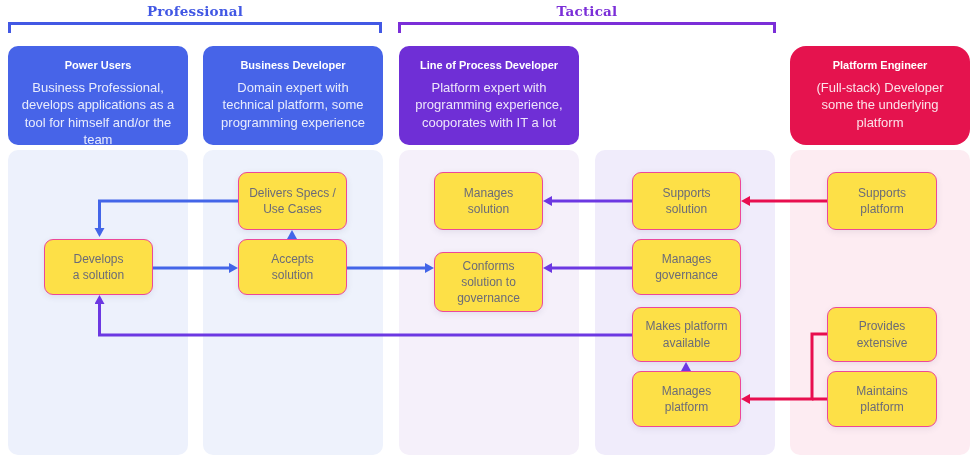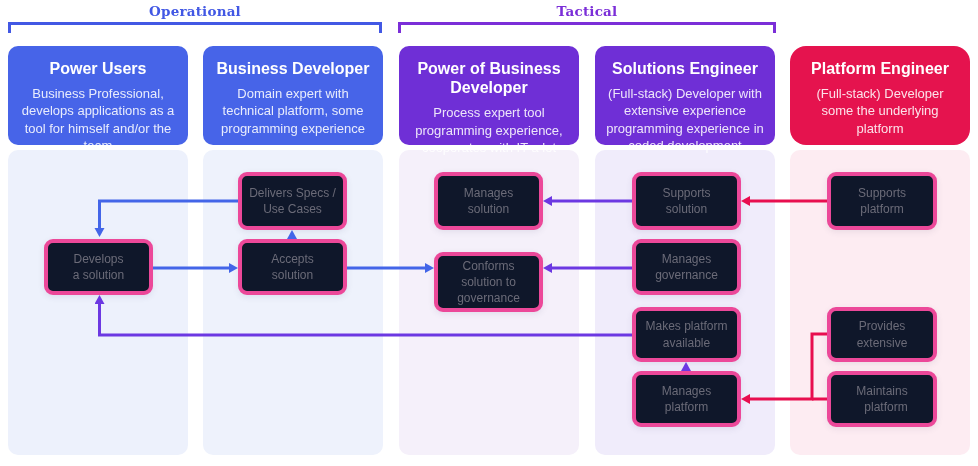--- a/index.html
+++ b/index.html
@@ -22,64 +22,60 @@
   .colbg{position:absolute;top:150px;height:305px;width:180px;border-radius:10px;}
   
   .card{
     position:absolute;top:46px;width:180px;height:99px;border-radius:10px;
     box-sizing:border-box;padding:13px 10px 10px;display:flex;flex-direction:column;
     align-items:center;gap:7px;text-align:center;color:#fff;
   }
   .card.c-blue{background:#4764e8;}
   .card.c-purple{background:#6f2fd6;}
   .card.c-red{background:#e5134e;border-radius:16px;}
-  .card .t{font-size:16px;font-weight:bold;line-height:1.2;}
+  .card .t{font-size:11px;font-weight:bold;line-height:1.2;text-align:right;}
   .card .d{font-size:13px;line-height:1.32;color:rgba(255,255,255,.88);}
   
   .activity{
-    position:absolute;background:#0f172a;border:4px solid #ec4899;border-radius:9px;
+    position:absolute;background:#fde047;border:1px solid #ec4899;border-radius:9px;
     box-shadow:0 2px 6px rgba(70,70,110,.10);
     display:flex;align-items:center;justify-content:center;text-align:center;
     font-size:12px;line-height:1.35;color:#6b6b78;white-space:pre-line;box-sizing:border-box;
   }
   
   #connectors{position:absolute;left:0;top:0;pointer-events:none;}
 </style>
 </head>
 <body>
 
 <div id="canvas">
 
-  <div class="group-label blue" style="left:8px;width:374px;">Operational</div>
+  <div class="group-label blue" style="left:8px;width:374px;">Professional</div>
   <div class="bracket blue" style="left:8px;top:22px;width:368px;"></div>
 
   <div class="group-label purple" style="left:398px;width:378px;">Tactical</div>
   <div class="bracket purple" style="left:398px;top:22px;width:372px;"></div>
 
   <div class="colbg" style="left:8px;background:#edf1fc;"></div>
   <div class="colbg" style="left:203px;background:#eef2fc;"></div>
   <div class="colbg" style="left:399px;background:#f5f0fa;"></div>
   <div class="colbg" style="left:595px;background:#f0ecfb;"></div>
   <div class="colbg" style="left:790px;background:#fdecf2;"></div>
 
   <div class="card c-blue" style="left:8px;">
     <div class="t">Power Users</div>
     <div class="d">Business Professional, develops applications as a tool for himself and/or the team</div>
   </div>
   <div class="card c-blue" style="left:203px;">
     <div class="t">Business Developer</div>
     <div class="d">Domain expert with technical platform, some programming experience</div>
   </div>
   <div class="card c-purple" style="left:399px;">
-    <div class="t">Power of Business Developer</div>
-    <div class="d">Process expert tool programming experience, cooporates with IT a lot</div>
-  </div>
-  <div class="card c-purple" style="left:595px;">
-    <div class="t">Solutions Engineer</div>
-    <div class="d">(Full-stack) Developer with extensive experience programming experience in coded development</div>
+    <div class="t">Line of Process Developer</div>
+    <div class="d">Platform expert with programming experience, cooporates with IT a lot</div>
   </div>
   <div class="card c-red" style="left:790px;">
     <div class="t">Platform Engineer</div>
     <div class="d">(Full-stack) Developer some the underlying platform</div>
   </div>
 
   <div class="activity" style="left:238px;top:172px;width:109px;height:58px;">Delivers Specs /
 Use Cases</div>
   <div class="activity" style="left:434px;top:172px;width:109px;height:58px;">Manages
 solution</div>
@@ -98,21 +94,21 @@
   <div class="activity" style="left:632px;top:239px;width:109px;height:56px;">Manages
 governance</div>
 
   <div class="activity" style="left:632px;top:307px;width:109px;height:55px;">Makes platform
 available</div>
   <div class="activity" style="left:827px;top:307px;width:110px;height:55px;">Provides
 extensive</div>
 
   <div class="activity" style="left:632px;top:371px;width:109px;height:56px;">Manages
 platform</div>
-  <div class="activity" style="left:827px;top:371px;width:110px;height:56px;text-align:right;">Maintains
+  <div class="activity" style="left:827px;top:371px;width:110px;height:56px;">Maintains
 platform</div>
 
   <svg id="connectors" width="978" height="466" viewBox="0 0 978 466">
     <defs>
       <marker id="ah-blue" markerUnits="userSpaceOnUse" markerWidth="12" markerHeight="12" refX="3" refY="5" orient="auto">
           <path d="M0,0 L9,5 L0,10 Z" fill="#4365e8"></path>
         </marker>
       <marker id="ah-purple" markerUnits="userSpaceOnUse" markerWidth="12" markerHeight="12" refX="3" refY="5" orient="auto">
           <path d="M0,0 L9,5 L0,10 Z" fill="#6c38e2"></path>
         </marker>

